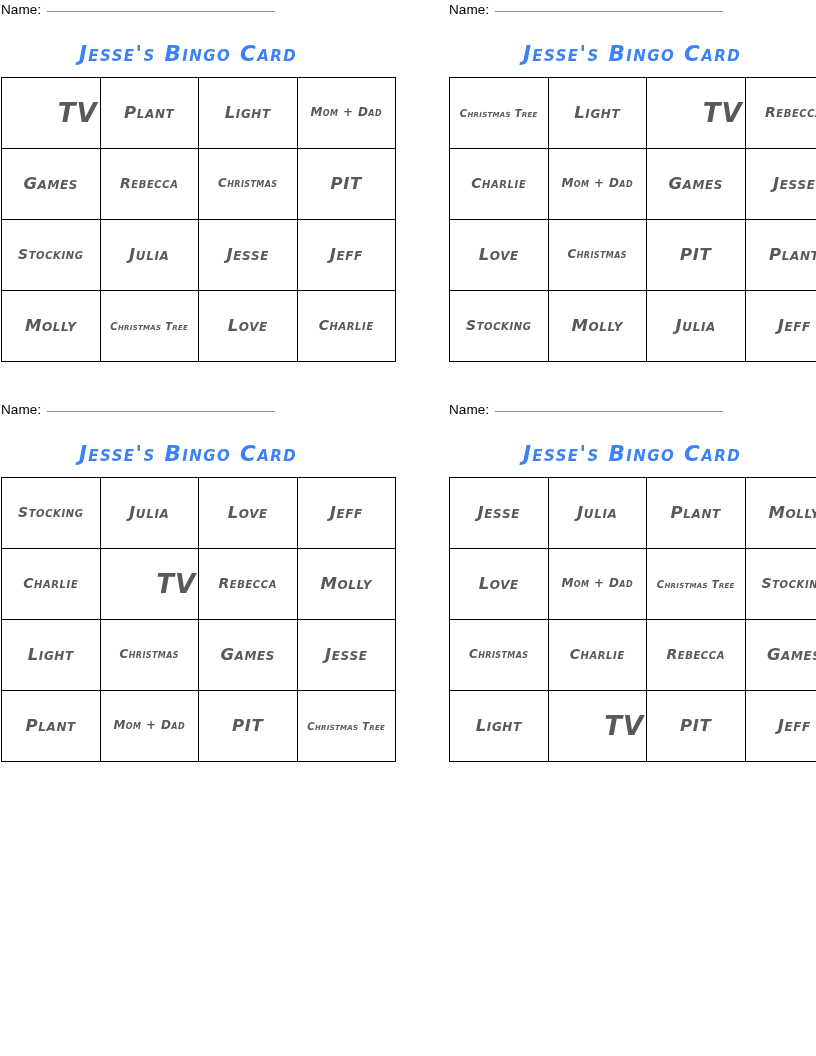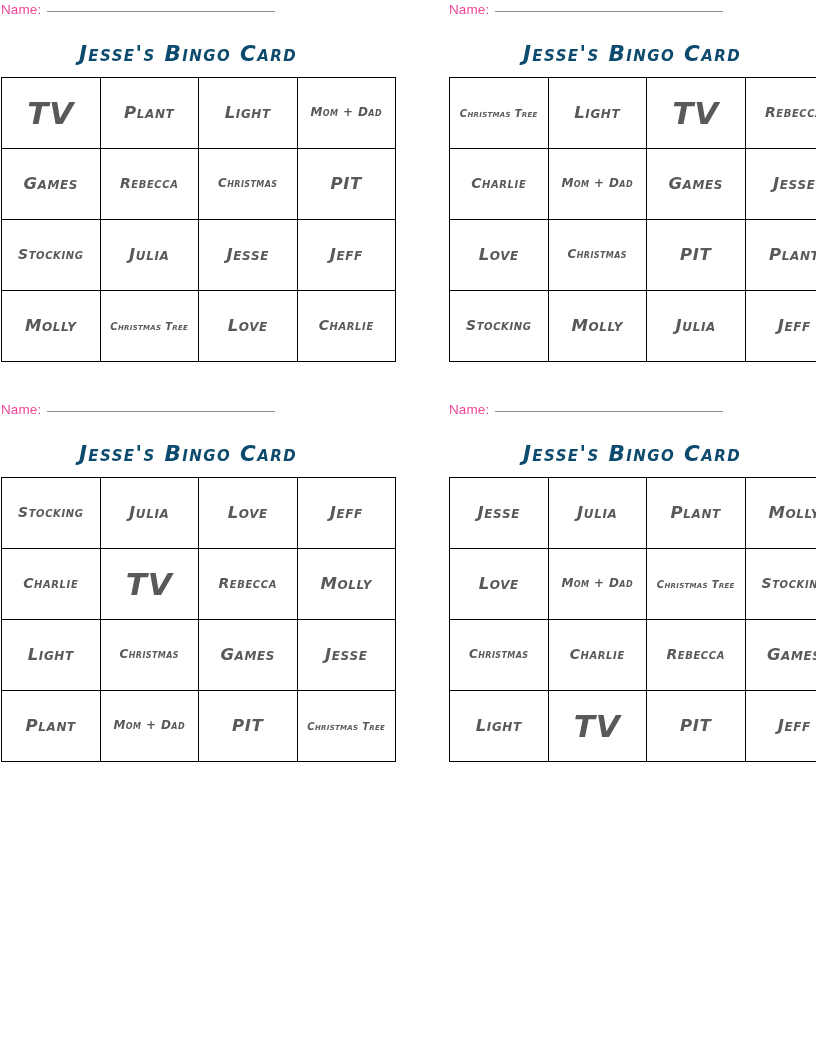--- a/index.html
+++ b/index.html
@@ -34,21 +34,21 @@
     position: relative;
     box-sizing: border-box;
   }
   .card.left  { padding-left: 1px;  padding-right: 33px; }
   .card.right { padding-left: 41px; padding-right: 1px;  }
 
   .name-line {
     display: flex;
     align-items: baseline;
     font-size: 13.5px;
-    color: #ec4899;
+    color: #000000;
     letter-spacing: 0.1px;
     height: 19px;
     margin-top: 2px;
   }
   .name-label {
     white-space: nowrap;
   }
   .name-rule {
     flex: 0 0 auto;
     width: 228px;
@@ -60,21 +60,21 @@
   }
 
   .card-title {
     text-align: center;
     font-family: "DejaVu Sans", sans-serif;
     font-weight: bold;
     font-style: italic;
     font-variant: small-caps;
     font-size: 21.5px;
     letter-spacing: 1.4px;
-    color: #0c4a6e;
+    color: #3b82f6;
     margin-top: 19px;
     margin-bottom: 0;
     height: 27px;
     line-height: 27px;
     white-space: nowrap;
   }
 
   table.bingo {
     border-collapse: collapse;
     table-layout: fixed;
@@ -96,21 +96,21 @@
     font-family: "DejaVu Sans", sans-serif;
     font-weight: bold;
     font-style: italic;
     font-variant: small-caps;
     color: #58595b;
     letter-spacing: 0.6px;
     line-height: 1.1;
     white-space: nowrap;
   }
   
-  .t-xl { font-size: 31px; letter-spacing: 1px; }
+  .t-xl { font-size: 26px; letter-spacing: 1px; text-align: right; }
   .t-lg { font-size: 16.5px; }
   .t-md { font-size: 14px; }
   .t-sm { font-size: 12px; letter-spacing: 0.4px; }
   .t-xs { font-size: 10px; letter-spacing: 0.3px; }
 </style>
 </head>
 <body>
 
 <div class="sheet">
   <div class="card-grid" id="card-grid">

